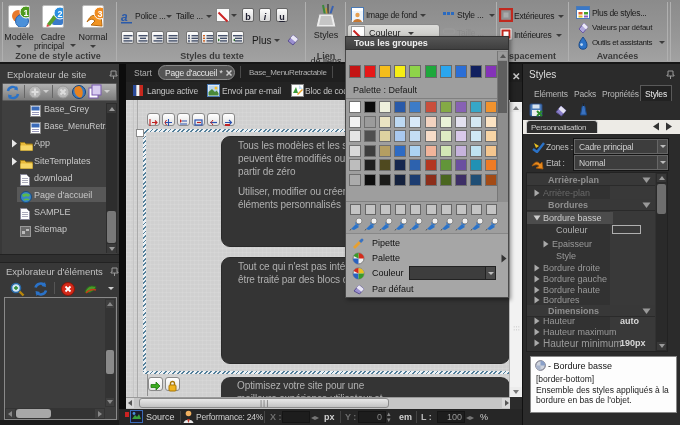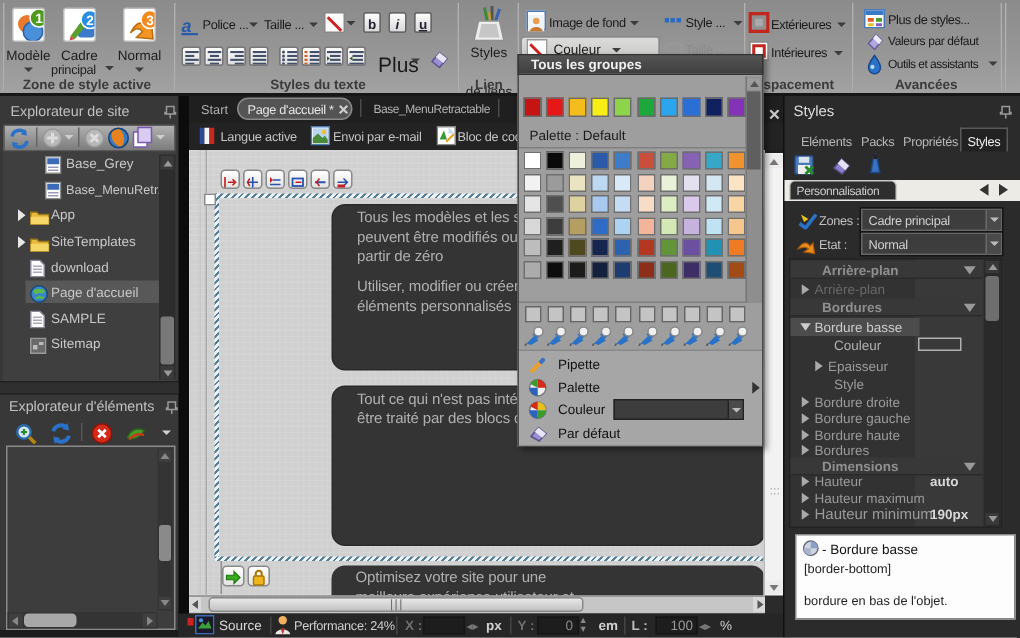--- a/index.html
+++ b/index.html
@@ -117,21 +117,21 @@
         <rect x="1" y="9.8" width="9.5" height="1.4" fill="#44506a"></rect>
         <path d="M1 5.5 L3 7 L1 8.5 Z" fill="#2a6a2a"></path>
       </svg></div>
 <div class="abs" style="left:231px;top:31px;width:13px;height:13px;background:linear-gradient(#fdfdfd,#dedede);border:1px solid #777;border-radius:2px;overflow:hidden"><svg width="12" height="13">
         <rect x="1" y="2.0" width="9.5" height="1.4" fill="#44506a"></rect>
         <rect x="3" y="4.6" width="7" height="1.4" fill="#44506a"></rect>
         <rect x="3" y="7.2" width="7" height="1.4" fill="#44506a"></rect>
         <rect x="1" y="9.8" width="9.5" height="1.4" fill="#44506a"></rect>
         <path d="M3 5.5 L1 7 L3 8.5 Z" fill="#2a6a2a"></path>
       </svg></div>
-<div class="tx" style="left:252px;top:35px;font-size:14px;color:#1a1a1a">Plus</div>
+<div class="tx" style="left:252px;top:35px;font-size:10px;color:#1a1a1a">Plus</div>
 <div class="abs da" style="left:274px;top:39px"></div>
 <svg class="abs" style="left:285px;top:32px" width="16" height="14">
       <path d="M3 9 L8 3 L13 7 L8 13 Z" fill="#9a8fd0" stroke="#5a5090" stroke-width="1"></path>
       <path d="M8 3 L13 7 L10.5 10 L5.5 6 Z" fill="#e8e6f4"></path>
     </svg>
 <div class="tx" style="left:118px;top:51px;width:188px;text-align:center;font-size:9px;font-weight:bold;color:#3b3b3b">Styles du texte</div>
 <svg class="abs" style="left:312px;top:3px" width="28" height="28">
 <path d="M11 2 L13 12" stroke="#3a8a3a" stroke-width="2"></path>
 <path d="M16 1 L16 12" stroke="#555" stroke-width="2"></path>
 <path d="M21 3 L18 12" stroke="#3a62b0" stroke-width="2"></path>
@@ -604,20 +604,21 @@
     </div>
 <div class="abs" style="left:657px;top:184px;width:9px;height:30px;background:#6e6e6e;border-radius:2px"></div>
 <div class="abs" style="left:530px;top:356px;width:147px;height:57px;background:#fdfdfd;border:1px solid #888"></div>
 <svg class="abs" style="left:535px;top:360px" width="11" height="11">
       <circle cx="5.5" cy="5.5" r="4.8" fill="#cfd4de" stroke="#667"></circle>
       <path d="M5.5 0.7 A4.8 4.8 0 0 1 10.3 5.5 L5.5 5.5 Z" fill="#8aa0c8"></path>
       <path d="M0.7 5.5 A4.8 4.8 0 0 0 5.5 10.3 L5.5 5.5 Z" fill="#a8b4cc"></path>
     </svg>
 <div class="tx" style="left:548px;top:361px;font-size:9px;font-weight:normal;color:#111">- Bordure basse</div>
 <div class="tx" style="left:536px;top:374px;font-size:8.5px;color:#222">[border-bottom]</div>
+<div class="tx" style="left:536px;top:385px;font-size:8.5px;color:#222">Ensemble des styles appliqués à la</div>
 <div class="tx" style="left:536px;top:395px;font-size:8.5px;color:#222">bordure en bas de l'objet.</div>
 <div class="abs" style="left:345px;top:36px;width:164px;height:262px;background:#9e9e9e;border:1px solid #4a4a4a;box-shadow:2px 2px 4px rgba(0,0,0,0.4)"></div>
 <div class="abs" style="left:345px;top:36px;width:164px;height:14px;background:linear-gradient(#555,#3f3f3f);border:1px solid #333"></div>
 <div class="tx" style="left:354px;top:38px;font-size:9px;font-weight:bold;color:#f0f0f0">Tous les groupes</div>
 <div class="abs" style="left:497px;top:51px;width:11px;height:151px;background:#8e8e8e;border-left:1px solid #777"></div>
 <div class="abs" style="left:498px;top:52px;width:9px;height:8px;background:#9a9a9a">
       <div style="margin:2px auto 0;width:0;height:0;border-left:3px solid transparent;border-right:3px solid transparent;border-bottom:4px solid #555"></div>
     </div>
 <div class="abs" style="left:498px;top:61px;width:9px;height:52px;background:#5f5f5f"></div>
 <div style="position:absolute;left:349.0px;top:65px;width:12px;height:13px;background:#c41414;border:1px solid #6a6a6a;box-sizing:border-box"></div>

